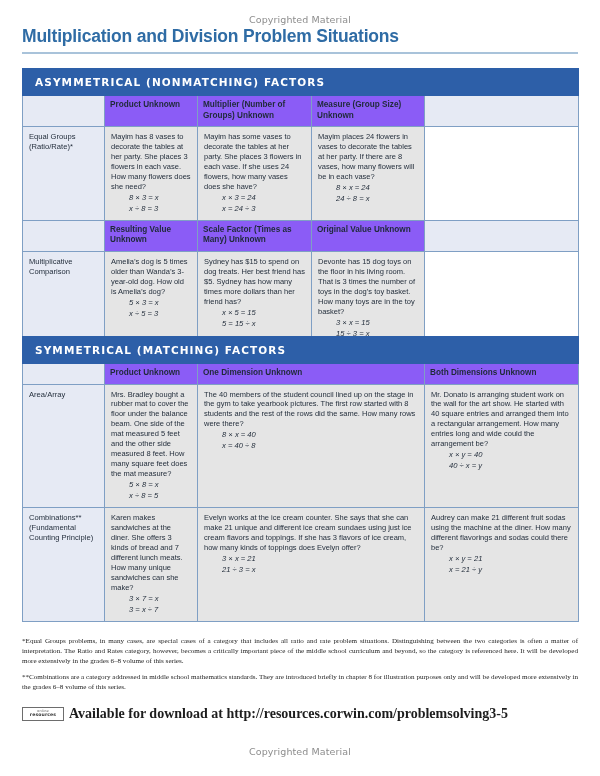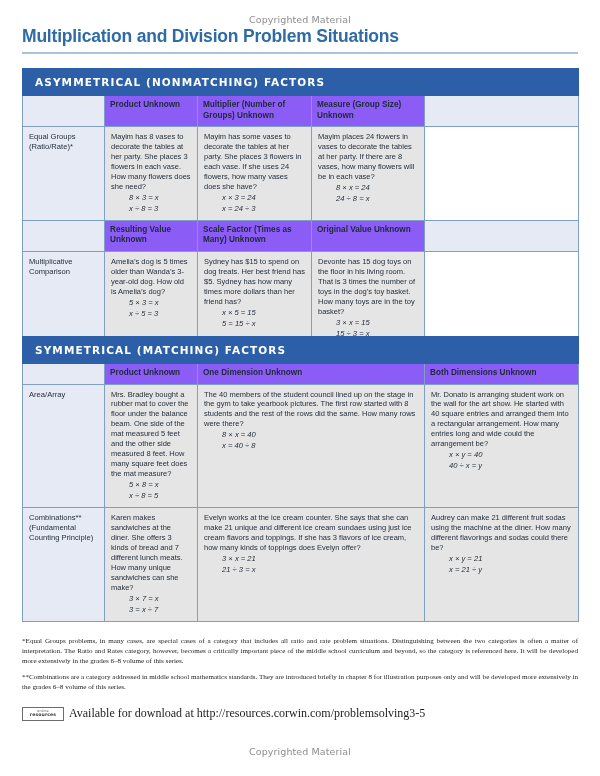--- a/index.html
+++ b/index.html
@@ -165,22 +165,22 @@
   }
   .dl-badge .b2 {
     font-size: 4.6px;
     font-weight: bold;
     color: #333;
     font-family: "DejaVu Sans", sans-serif;
     letter-spacing: 0.1px;
   }
   .dl-text {
     font-family: "Liberation Serif", serif;
-    font-size: 12px;
-    font-weight: normal;
+    font-size: 14px;
+    font-weight: bold;
     color: #1d1d1d;
   }
 </style>
 </head>
 <body>
 
 <div class="page">
 
   <div class="copyright-top">Copyrighted Material</div>
 

